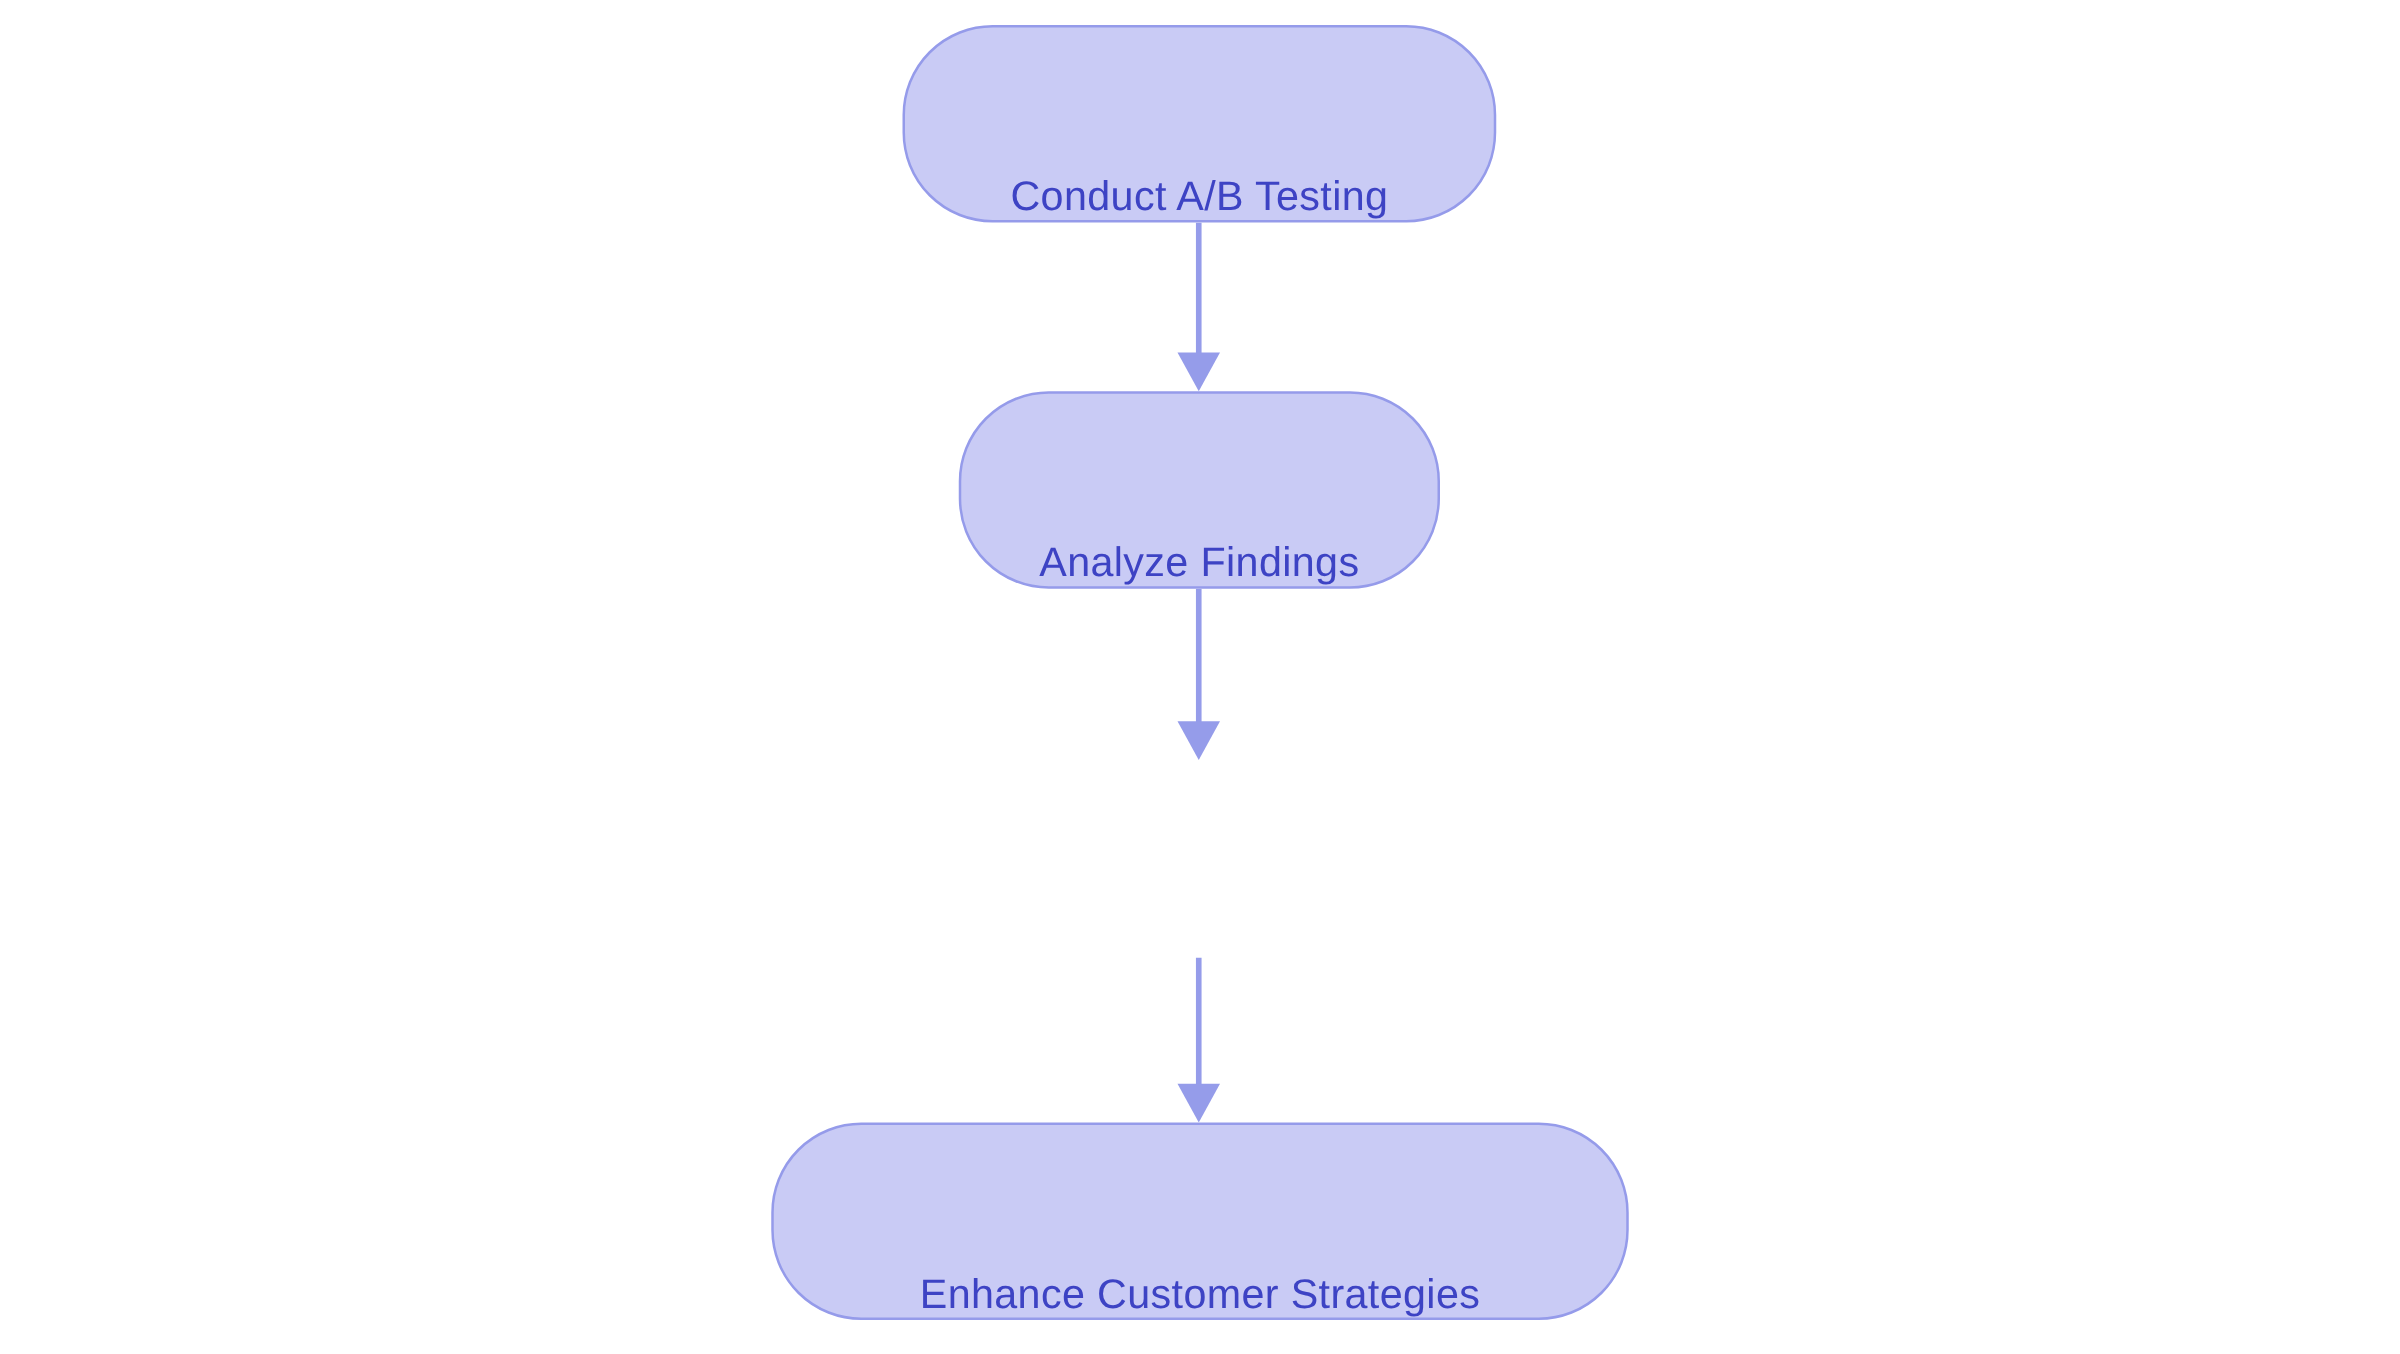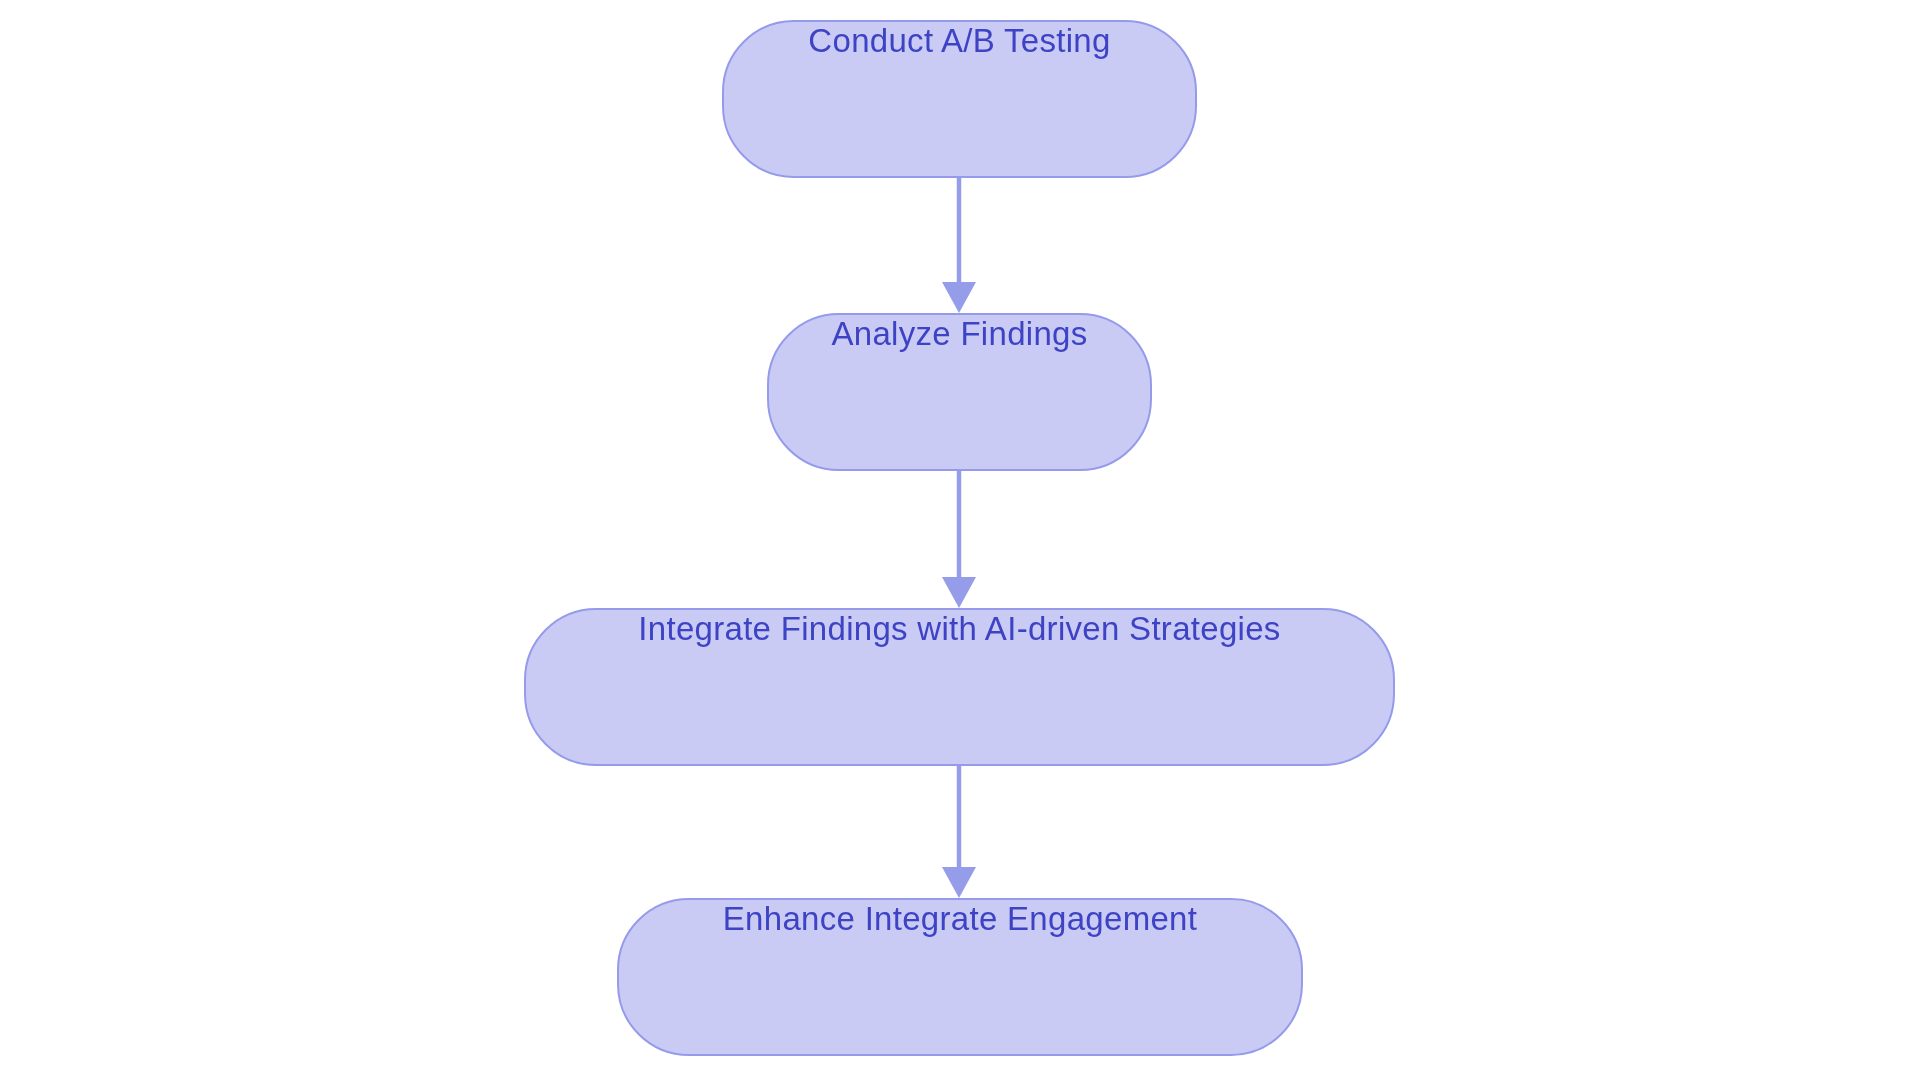--- a/index.html
+++ b/index.html
@@ -16,21 +16,21 @@
     font-family: "Liberation Sans", "DejaVu Sans", sans-serif;
   }
   .flow-node {
     position: absolute;
     height: 158px;
     box-sizing: border-box;
     background: #c9cbf5;
     border: 2.5px solid #959bea;
     border-radius: 72px;
     display: flex;
-    align-items: flex-start;
+    align-items: flex-end;
     justify-content: center;
     text-align: center;
     color: #3d43c4;
     font-size: 33px;
     letter-spacing: 0.3px;
   }
   .node-1 { left: 722px; top: 20px;  width: 475px; }
   .node-2 { left: 767px; top: 313px; width: 385px; }
   .node-3 { left: 524px; top: 608px; width: 871px; }
   .node-4 { left: 617px; top: 898px; width: 686px; }
@@ -67,28 +67,25 @@
     <span>Analyze Findings</span>
   </div>
 
   <div class="flow-arrow arrow-2">
     <svg viewBox="0 0 44 137" preserveAspectRatio="none" aria-hidden="true">
       <line x1="22" y1="0" x2="22" y2="109" stroke="#959cea" stroke-width="4.5"></line>
       <polygon points="5,106 39,106 22,137" fill="#959cea"></polygon>
     </svg>
   </div>
 
-  <div class="flow-node node-3">
-    <span>Integrate Findings with AI-driven Strategies</span>
-  </div>
 
   <div class="flow-arrow arrow-3">
     <svg viewBox="0 0 44 132" preserveAspectRatio="none" aria-hidden="true">
       <line x1="22" y1="0" x2="22" y2="104" stroke="#959cea" stroke-width="4.5"></line>
       <polygon points="5,101 39,101 22,132" fill="#959cea"></polygon>
     </svg>
   </div>
 
   <div class="flow-node node-4">
-    <span>Enhance Integrate Engagement</span>
+    <span>Enhance Customer Strategies</span>
   </div>
 
 </div>
 
 </body></html>

